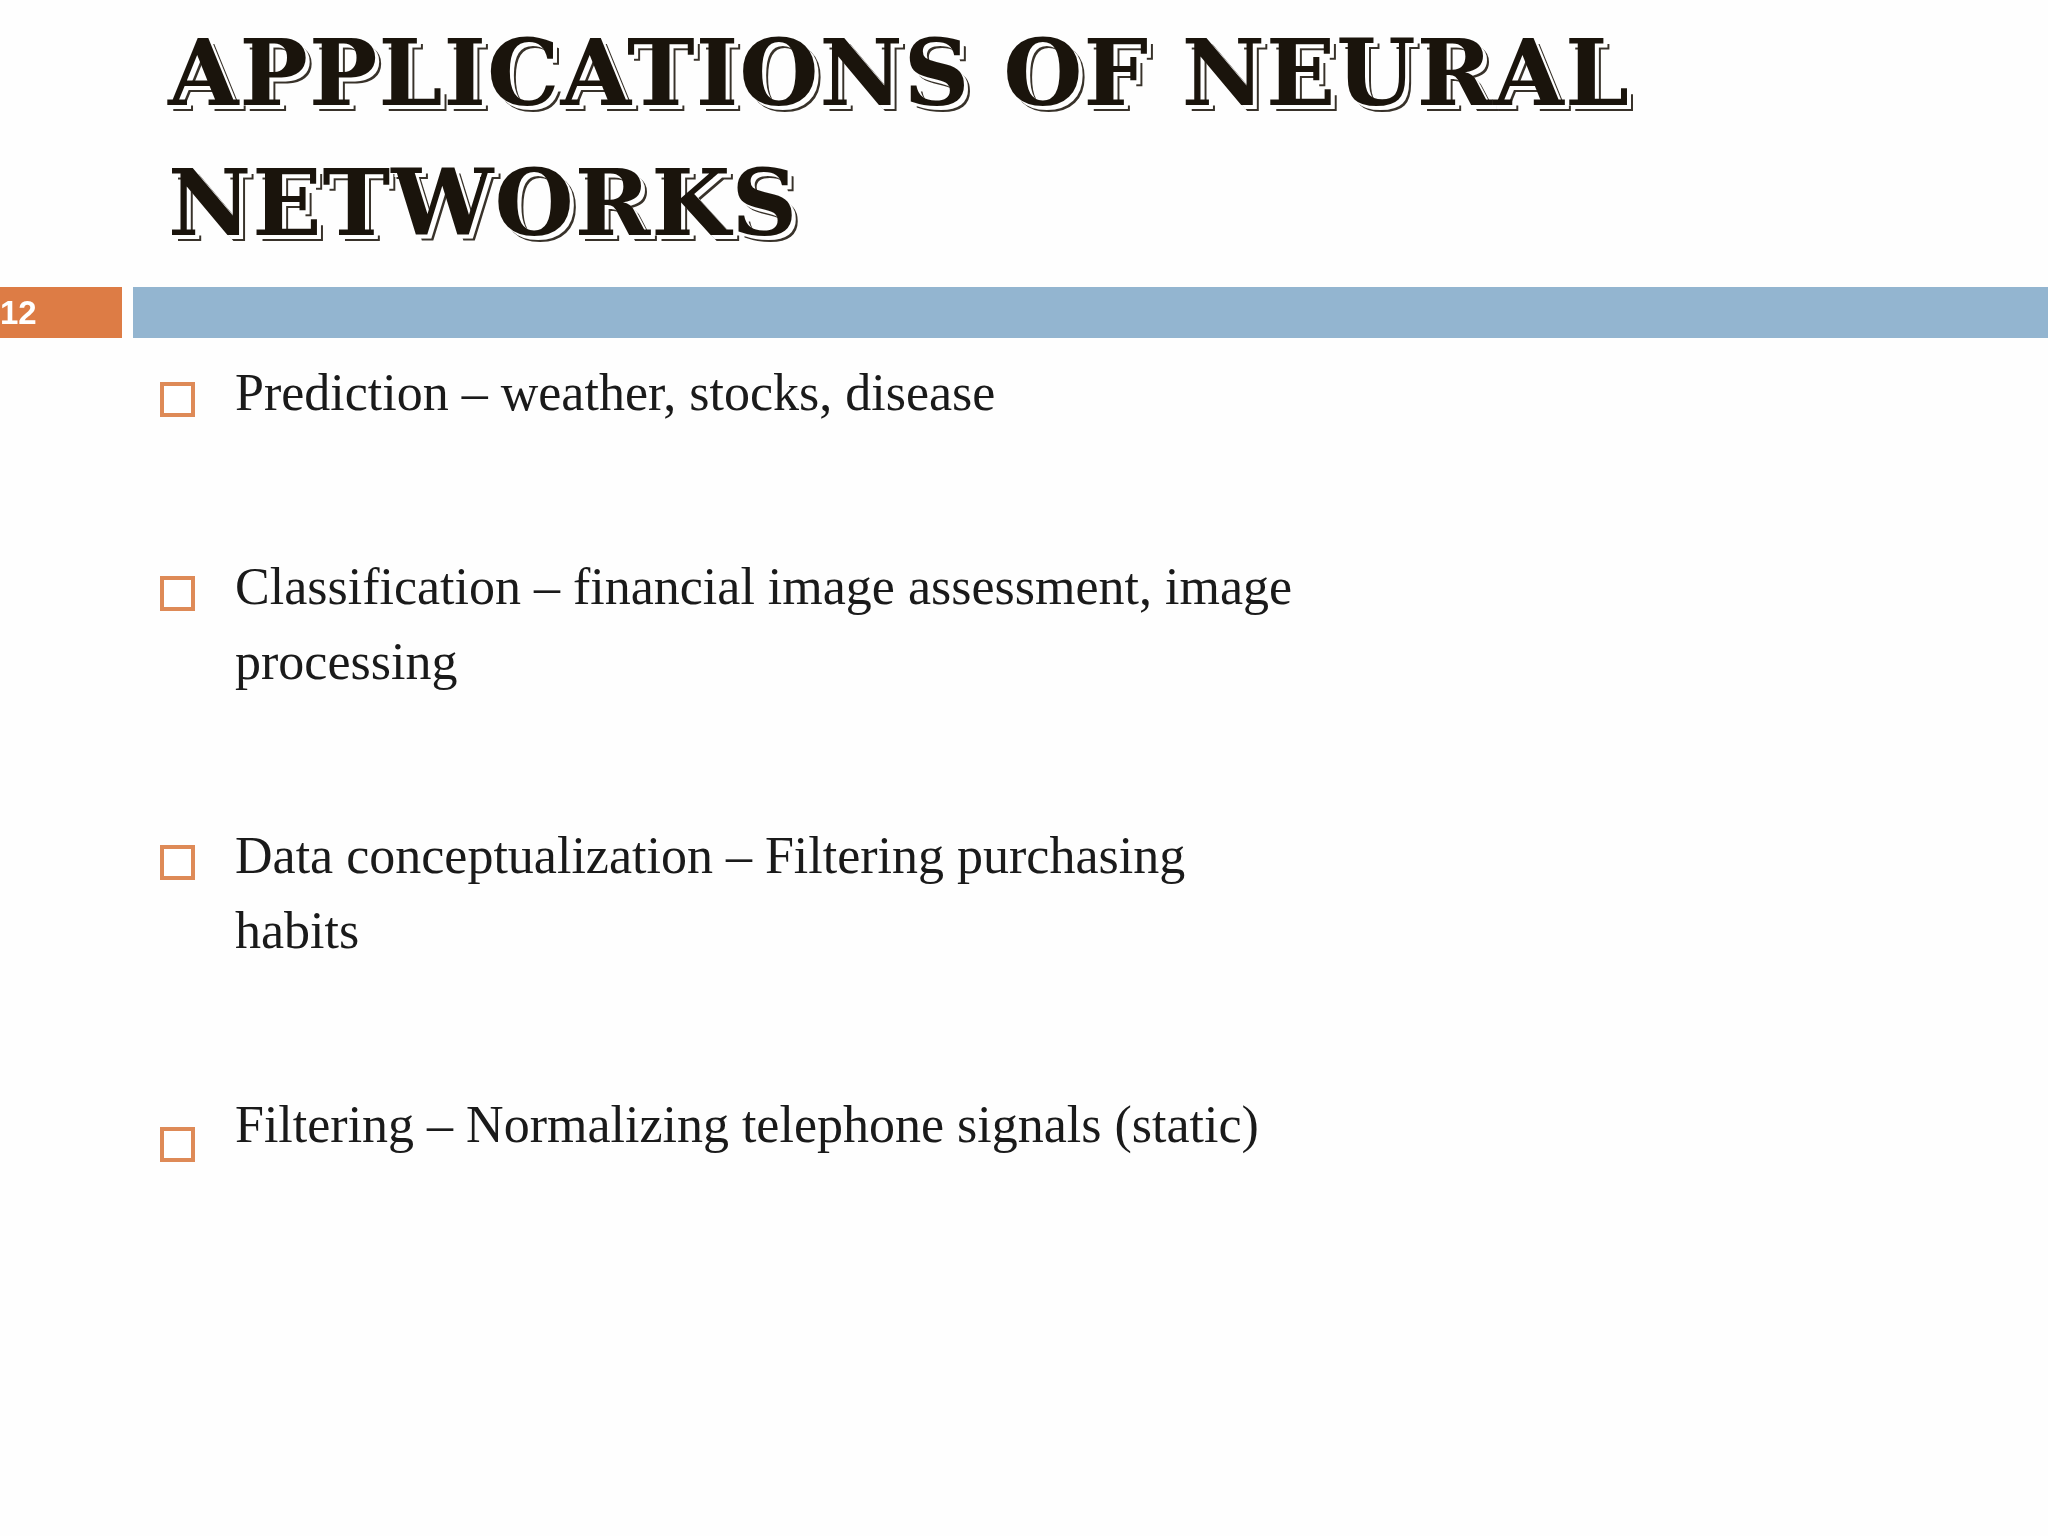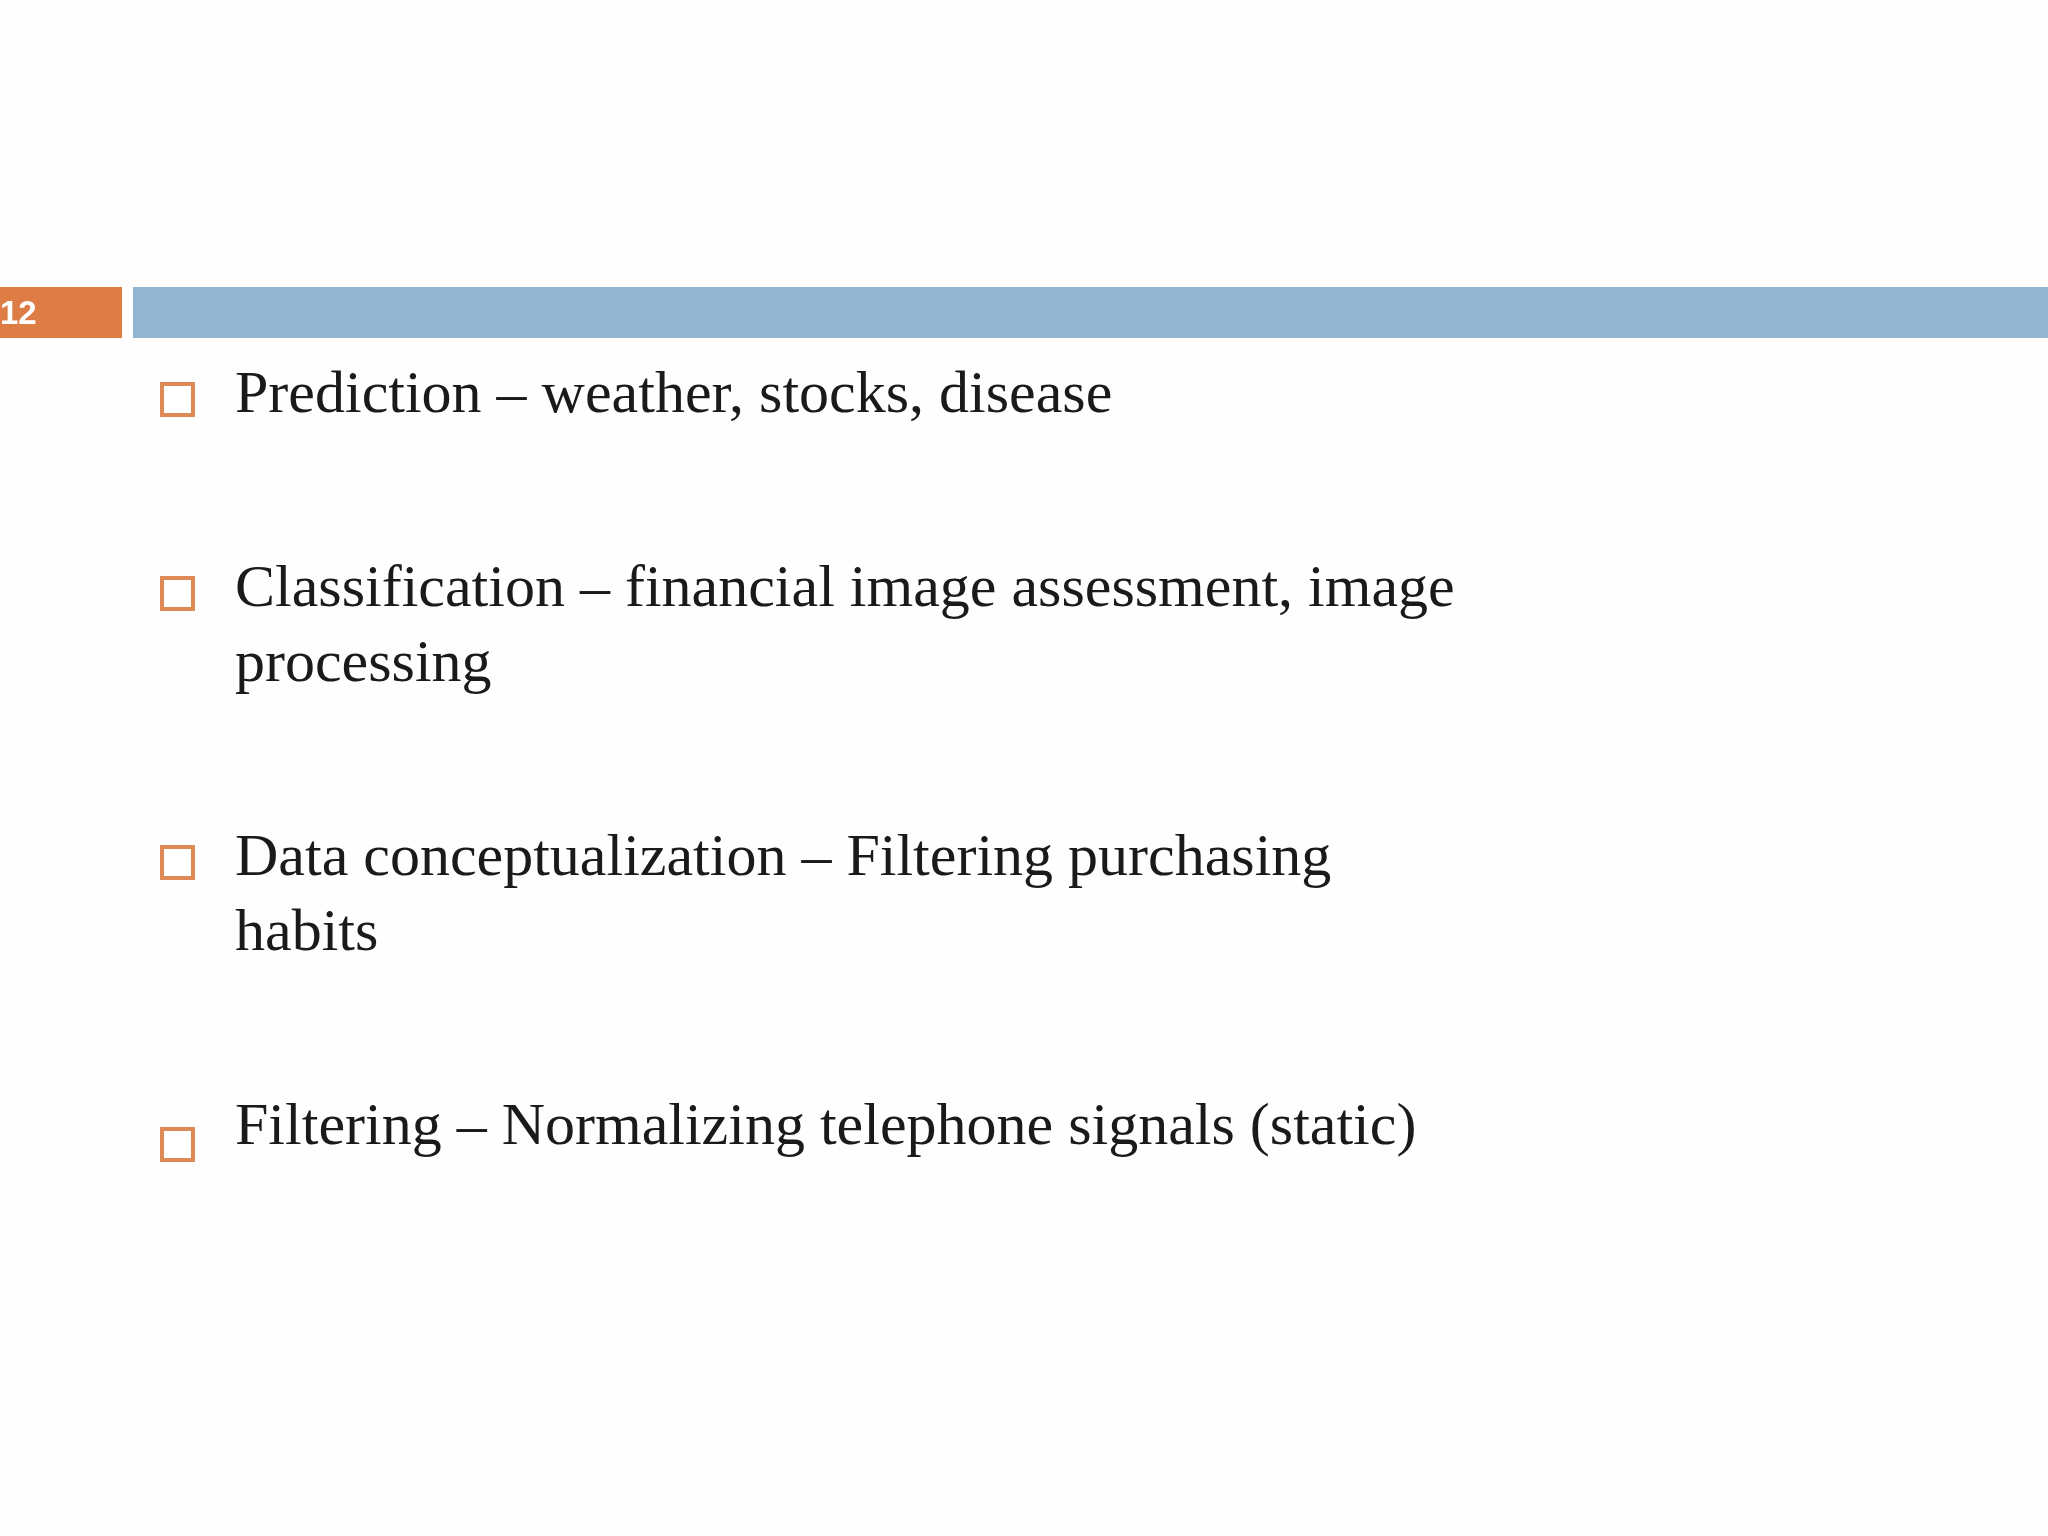--- a/index.html
+++ b/index.html
@@ -59,41 +59,45 @@
     left:160px;top:355px;
     width:1790px;
     margin:0;padding:0;
     list-style:none;
   }
   .bullet{
     display:flex;
     align-items:flex-start;
     gap:40px;
     margin:0 0 119px 0;
-    font-size:60px;
+    font-size:52px;
     line-height:75px;
     color:var(--body_text);
   }
   .bullet:last-child{margin-bottom:0;align-items:flex-end;}
   .sq{
     flex:0 0 auto;
     width:27px;height:27px;
     margin-top:27px;
     border:4px solid var(--bullet_outline);
     background:#ffffff;
   }
   .bullet-text{
     white-space:pre-line;
   }
 </style>
 </head>
 <body>
 
 <div class="slide">
 
+  <div class="title">
+    <div>APPLICATIONS OF NEURAL</div>
+    <div>NETWORKS</div>
+  </div>
 
   <div class="band">
     <div class="page-box">
       <span>12</span>
     </div>
     <div class="band-bar"></div>
   </div>
 
   <ul class="bullets">
     <li class="bullet">

